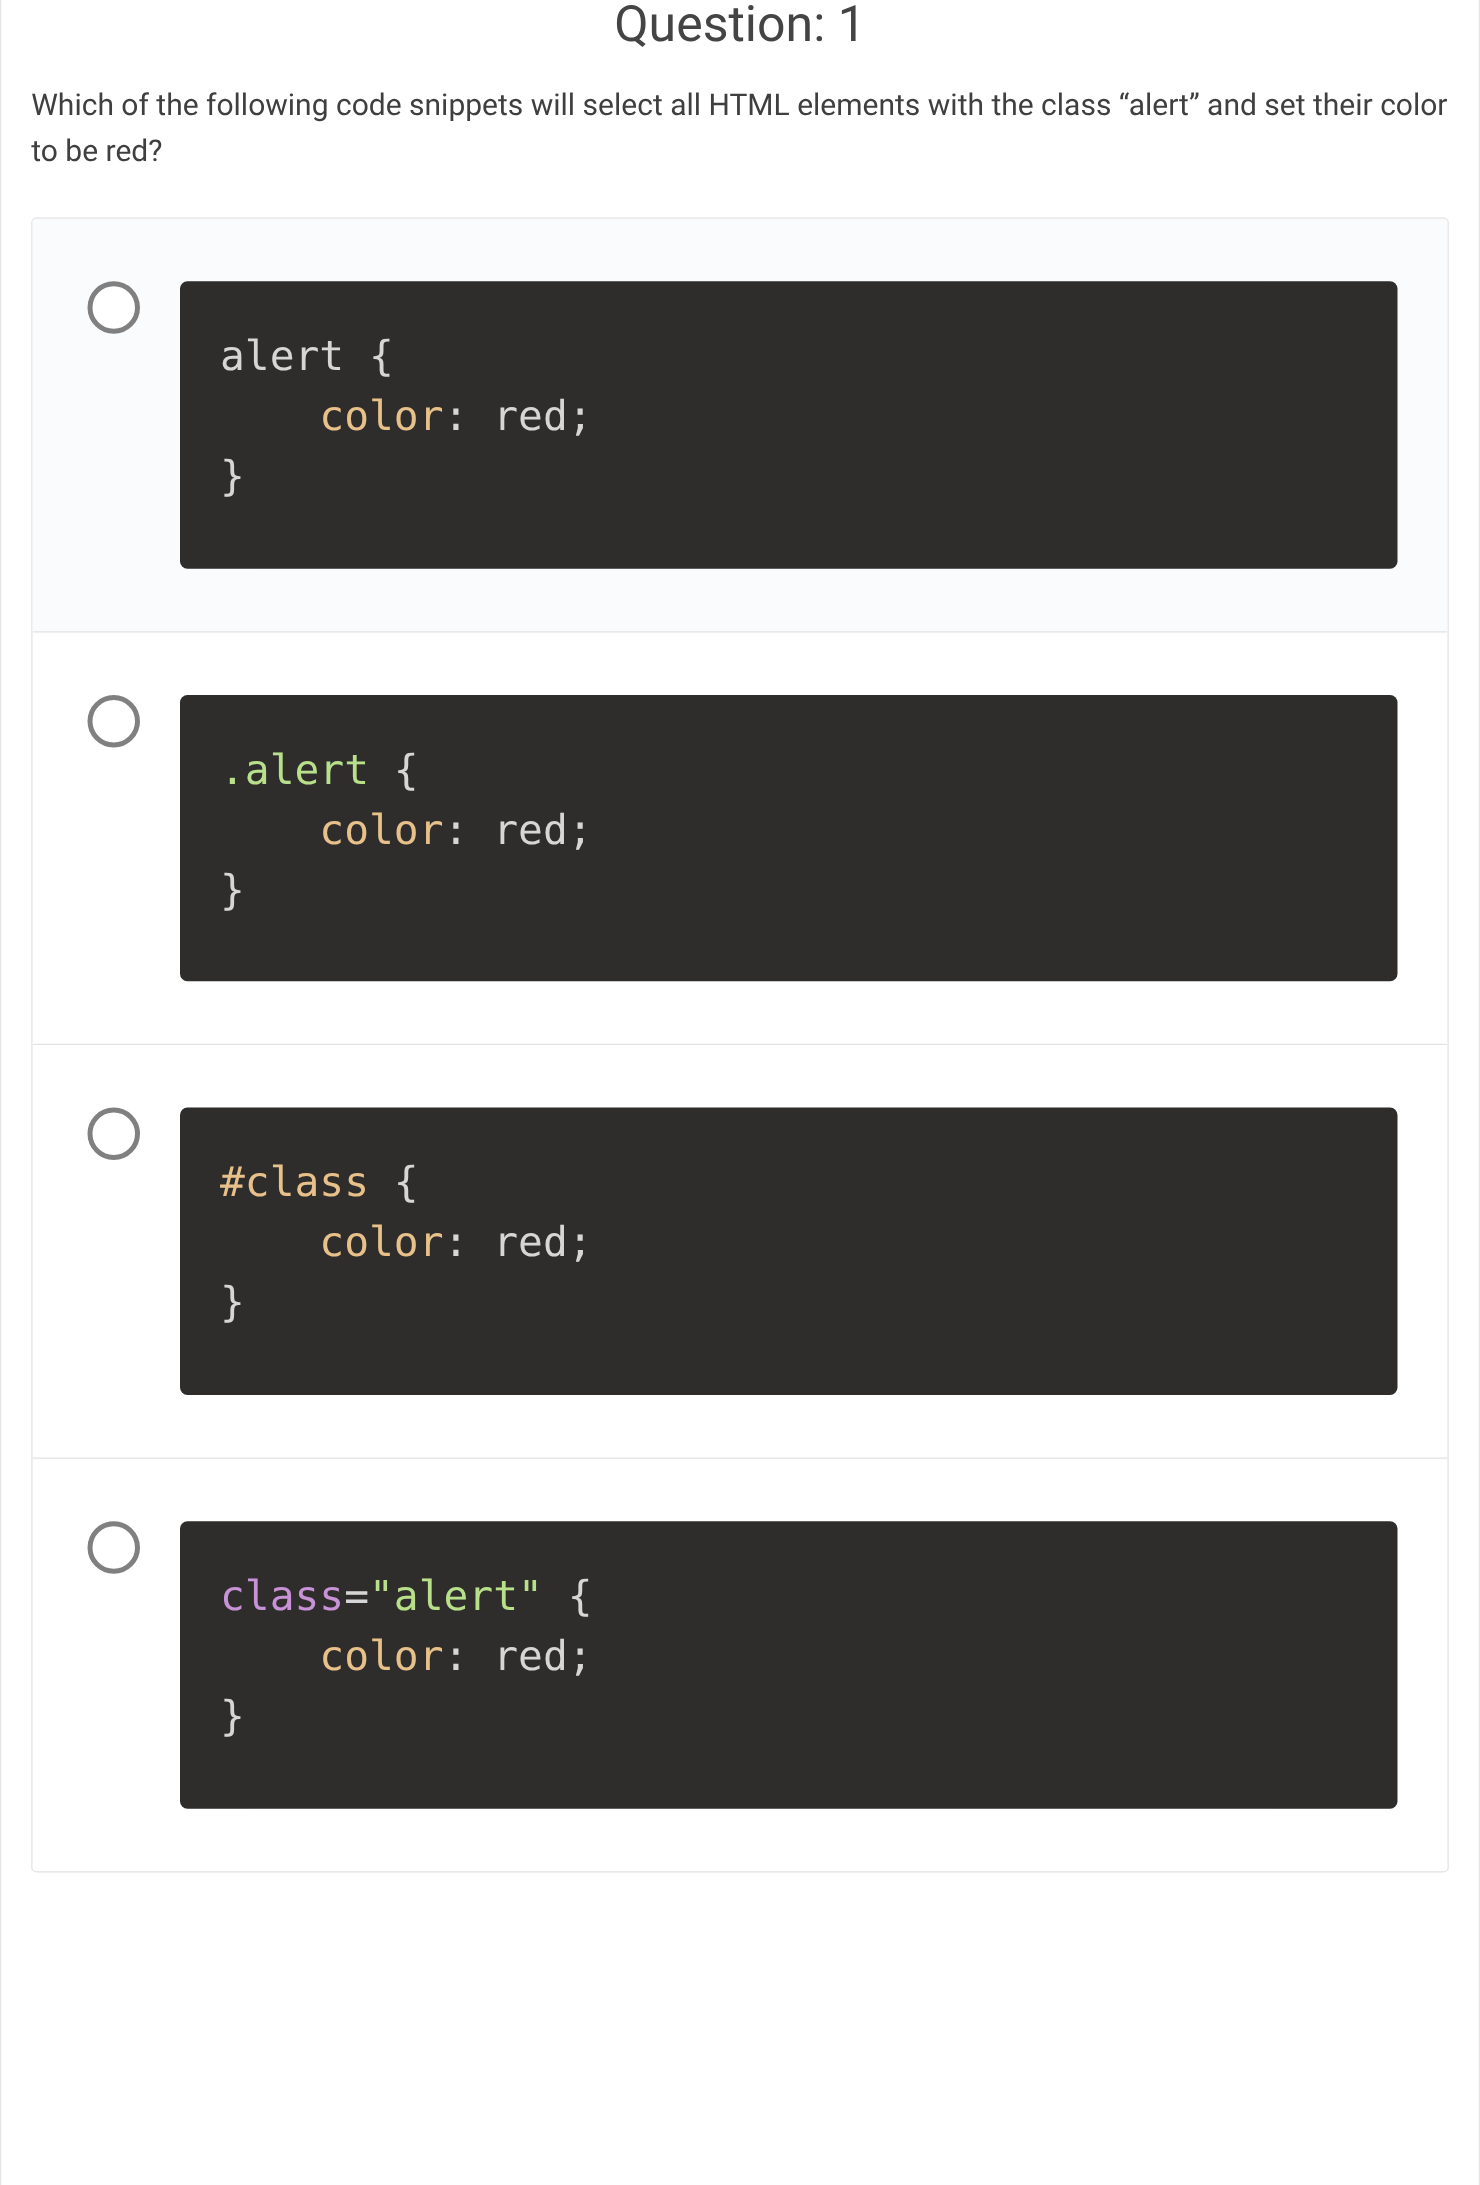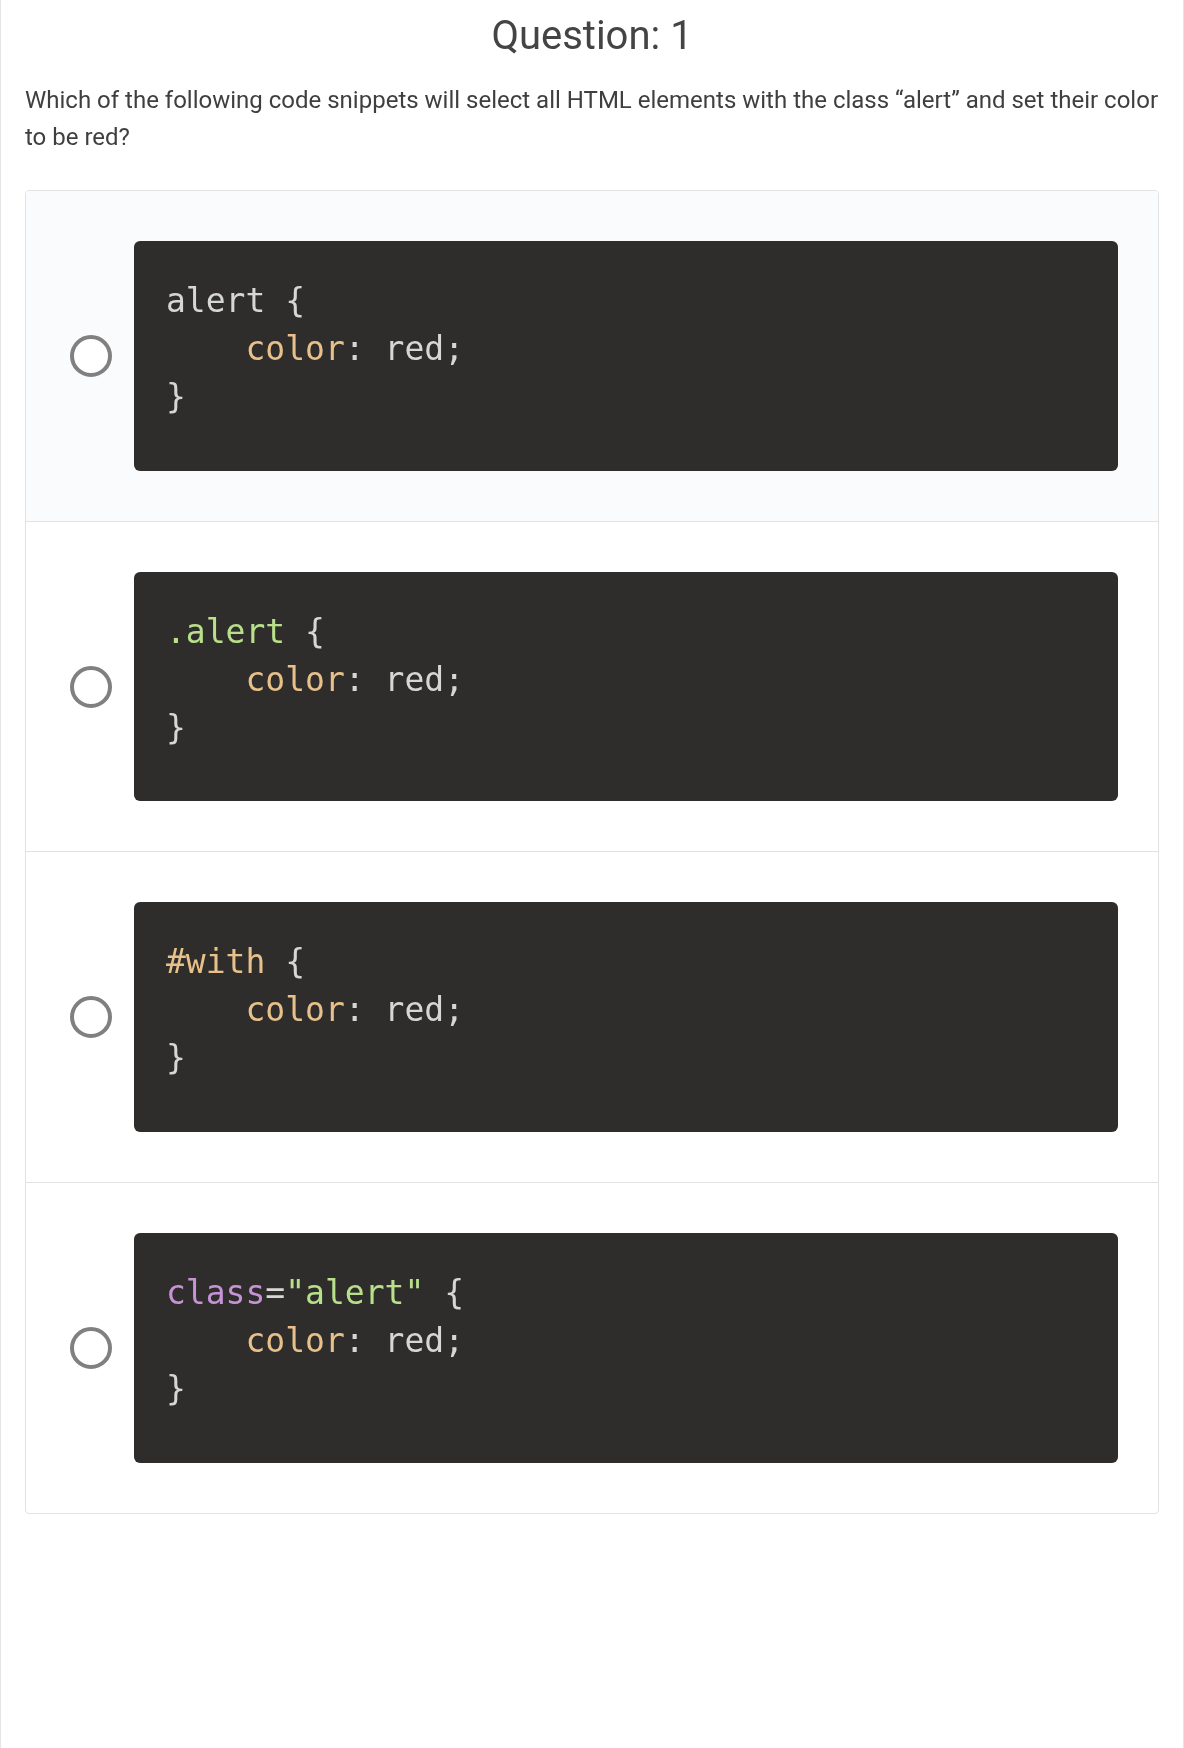--- a/index.html
+++ b/index.html
@@ -14,42 +14,42 @@
   .container {
     border-left: 1px solid #e5e5e5;
     border-right: 1px solid #e5e5e5;
     min-height: 1748px;
     padding-bottom: 0;
   }
   .question-header {
     text-align: center;
     font-size: 40px;
     color: #444;
-    padding-top: 16px;
+    padding-top: 0;
     line-height: 1;
     margin-bottom: 26px;
   }
   .question-text {
     font-size: 24px;
     color: #3f3f3f;
     line-height: 1.55;
     padding: 0 24px 34px 24px;
   }
   .options {
     border: 1px solid #e2e2e2;
     margin: 0 24px;
     border-radius: 4px;
     overflow: hidden;
   }
   .option {
     display: flex;
-    align-items: center;
+    align-items: flex-start;
     padding: 50px 40px 50px 44px;
     border-bottom: 1px solid #e2e2e2;
-    gap: 22px;
+    gap: 32px;
   }
   .option:last-child { border-bottom: none; }
   .option:first-child { background: #fafbfc; }
   .radio {
     width: 42px;
     height: 42px;
     min-width: 42px;
     border: 4px solid #808080;
     border-radius: 50%;
     background: #fff;
@@ -97,21 +97,21 @@
       <div class="radio"></div>
       <div class="code-block">
           <pre><span class="tok-class">.alert </span><span class="tok-punc">{</span>
     <span class="tok-prop">color</span><span class="tok-colon">:</span><span class="tok-val"> red</span><span class="tok-punc">;</span>
 <span class="tok-punc">}</span></pre>
         </div>
     </div>
     <div class="option">
       <div class="radio"></div>
       <div class="code-block">
-          <pre><span class="tok-id">#with </span><span class="tok-punc">{</span>
+          <pre><span class="tok-id">#class </span><span class="tok-punc">{</span>
     <span class="tok-prop">color</span><span class="tok-colon">:</span><span class="tok-val"> red</span><span class="tok-punc">;</span>
 <span class="tok-punc">}</span></pre>
         </div>
     </div>
     <div class="option">
       <div class="radio"></div>
       <div class="code-block">
           <pre><span class="tok-kwclass">class</span><span class="tok-eq">=</span><span class="tok-str">"alert"</span><span class="tok-punc"> {</span>
     <span class="tok-prop">color</span><span class="tok-colon">:</span><span class="tok-val"> red</span><span class="tok-punc">;</span>
 <span class="tok-punc">}</span></pre>

